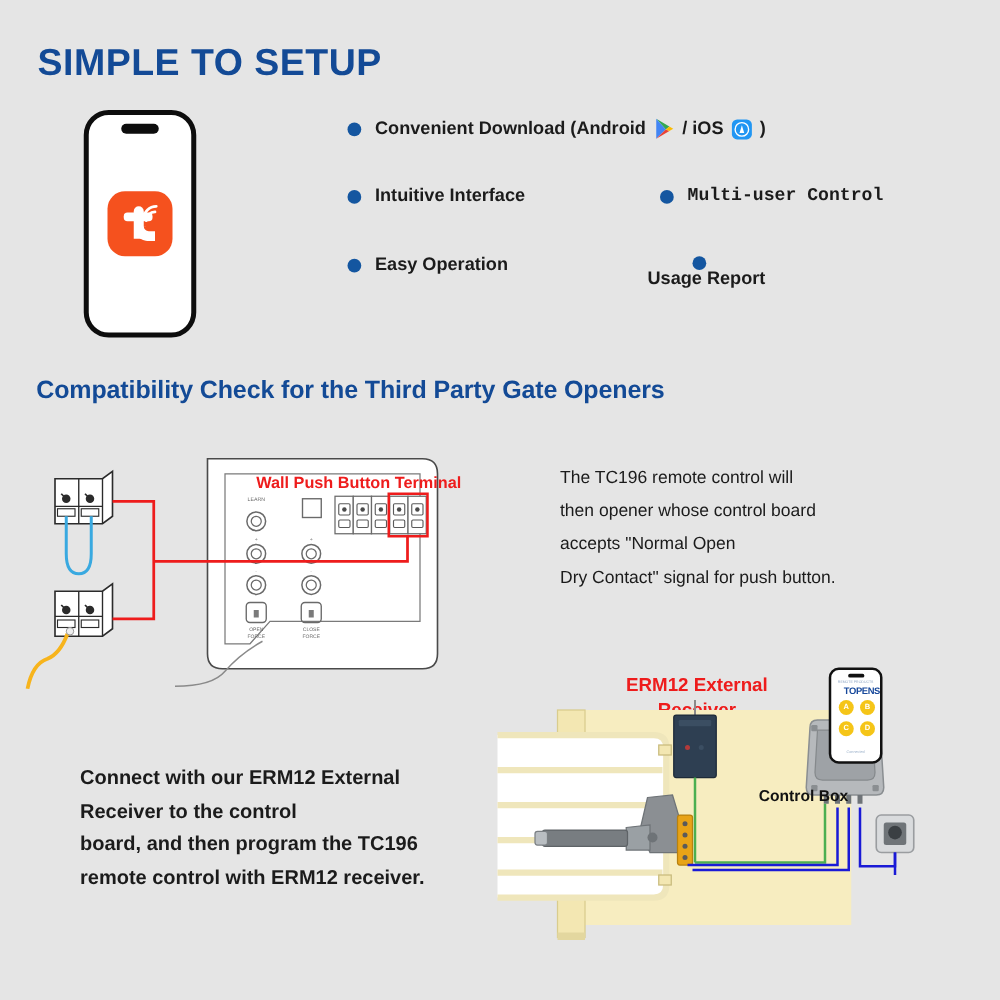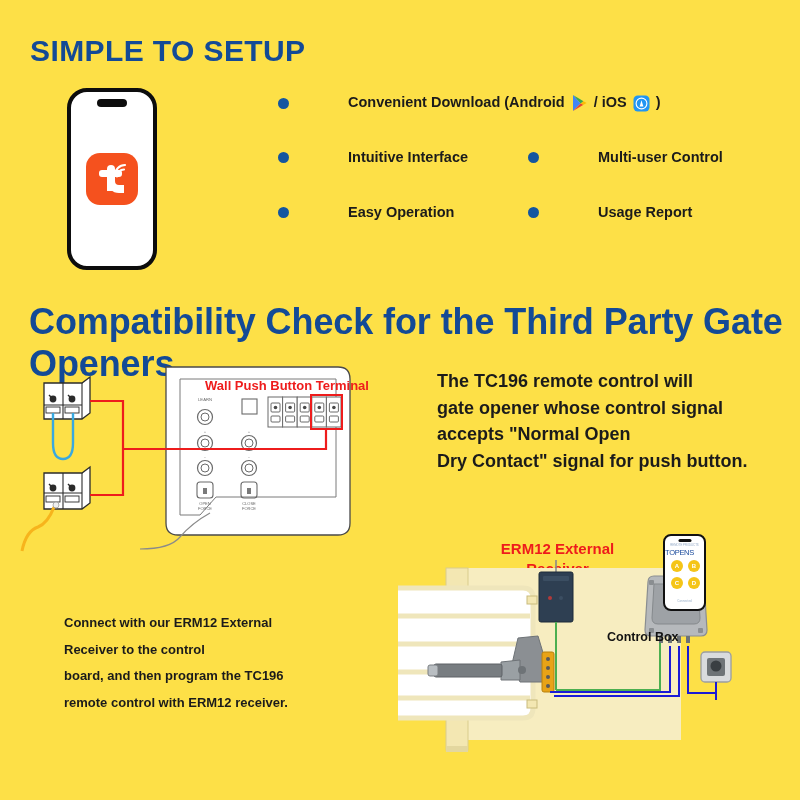--- a/index.html
+++ b/index.html
@@ -11,21 +11,21 @@
     width: 800px;
     height: 800px;
     position: relative;
     overflow: hidden;
     font-family: "Liberation Sans", sans-serif;
     color: #111;
   }
   .page {
     position: absolute;
     inset: 0;
-    background: #fde047;
+    background: #e5e5e5;
   }
 
   
   .title-setup {
     position: absolute;
     left: 30px;
     top: 34px;
     font-size: 30px;
     font-weight: 700;
     letter-spacing: 0.4px;
@@ -97,73 +97,73 @@
   .tuya-logo .wifi {
     position: absolute;
     right: 9px;
     top: 10px;
     width: 16px;
     height: 16px;
   }
 
   
   .bullets { position: absolute; left: 278px; top: 90px; width: 500px; }
-  .bullet-item { display: flex; align-items: center; gap: 48px; }
+  .bullet-item { display: flex; align-items: center; }
   .dot {
     width: 11px; height: 11px; border-radius: 50%;
     background: #1456a0; flex: none; margin-right: 11px;
   }
   .bullet-text {
     font-size: 14.5px; font-weight: 700; color: #1b1b1b;
     white-space: nowrap; line-height: 1;
   }
   .b-row-1 { position: absolute; left: 0; top: 4px; }
   .b-row-2 { position: absolute; left: 0; top: 60px; text-align: right; }
-  .b-row-2b { position: absolute; left: 250px; top: 60px; }
+  .b-row-2b { position: absolute; left: 250px; top: 60px; font-family: Liberation Mono, monospace; }
   .b-row-3 { position: absolute; left: 0; top: 115px; }
-  .b-row-3b { position: absolute; left: 250px; top: 115px; }
+  .b-row-3b { position: absolute; left: 240px; top: 115px; flex-direction: column; }
 
   .store-icon { display: inline-block; vertical-align: middle; margin: 0 2px; }
 
   
   .title-compat {
     position: absolute;
     left: 29px;
     top: 301px;
-    font-size: 36px;
+    font-size: 20px;
     font-weight: 700;
     letter-spacing: -0.1px;
     color: #134a96;
   }
 
   
   .board-area { position: absolute; left: 20px; top: 355px; width: 420px; height: 200px; }
   .wpb-label {
     position: absolute; left: 185px; top: 23px;
     font-size: 13px; font-weight: 700; color: #ee1c1c;
     white-space: nowrap;
   }
 
   
   .para-right {
-    position: absolute; left: 437px; top: 368px; width: 330px;
-    font-size: 18px; font-weight: 700; line-height: 26.5px; color: #1b1b1b;
+    position: absolute; left: 448px; top: 368px; width: 330px;
+    font-size: 14px; font-weight: 400; line-height: 26.5px; color: #1b1b1b;
   }
 
   
   .erm-label {
     position: absolute; left: 450px; top: 539px; width: 215px;
     text-align: center; font-size: 15px; font-weight: 700;
     line-height: 20px; color: #ee1c1c;
   }
 
   
   .para-left {
     position: absolute; left: 64px; top: 610px; width: 340px;
-    font-size: 13px; font-weight: 700; line-height: 26.5px; color: #1b1b1b;
+    font-size: 16px; font-weight: 700; line-height: 26.5px; color: #1b1b1b;
   }
 
   
   .gate-scene { position: absolute; left: 398px; top: 560px; width: 402px; height: 240px; }
   .ctrl-box-label {
     position: absolute; left: 209px; top: 70px;
     font-size: 12.5px; font-weight: 700; color: #111;
     white-space: nowrap;
   }
   
@@ -172,21 +172,21 @@
     width: 43px; height: 77px;
     border: 2.5px solid #111; border-radius: 8px;
     background: #fff; box-sizing: border-box; overflow: hidden;
   }
   .phone-topens .tnotch {
     position: absolute; left: 50%; transform: translateX(-50%);
     top: 2.5px; width: 13px; height: 3px; border-radius: 2px; background: #111;
   }
   .topens-brand {
     position: absolute; left: 0; right: 0; top: 12px;
-    text-align: left; font-size: 7.5px; font-weight: 400;
+    text-align: right; font-size: 7.5px; font-weight: 700;
     color: #17489b; letter-spacing: -0.3px;
   }
   .topens-sub {
     position: absolute; left: 0; right: 0; top: 6.5px;
     text-align: center; font-size: 2.8px; color: #8fa6c4;
   }
   .topens-keys {
     position: absolute; left: 6px; top: 24px; width: 29px;
     display: grid; grid-template-columns: 1fr 1fr; gap: 5px 5px;
   }
@@ -371,21 +371,21 @@
         <path d="M70 46 L103 46 L103 140 L70 140"></path>
         <path d="M103 94 L306 94 L306 74"></path>
       </g>
     </svg>
 
     <div class="wpb-label">Wall Push Button Terminal</div>
   </div>
 
   <div class="para-right">
     <div>The TC196 remote control will</div>
-    <div>gate opener whose control signal</div>
+    <div>then opener whose control board</div>
     <div>accepts "Normal Open</div>
     <div>Dry Contact" signal for push button.</div>
   </div>
 
   <div class="erm-label">
     <div>ERM12 External</div>
     <div>Receiver</div>
     <div>(NOT incl.)</div>
   </div>
 

